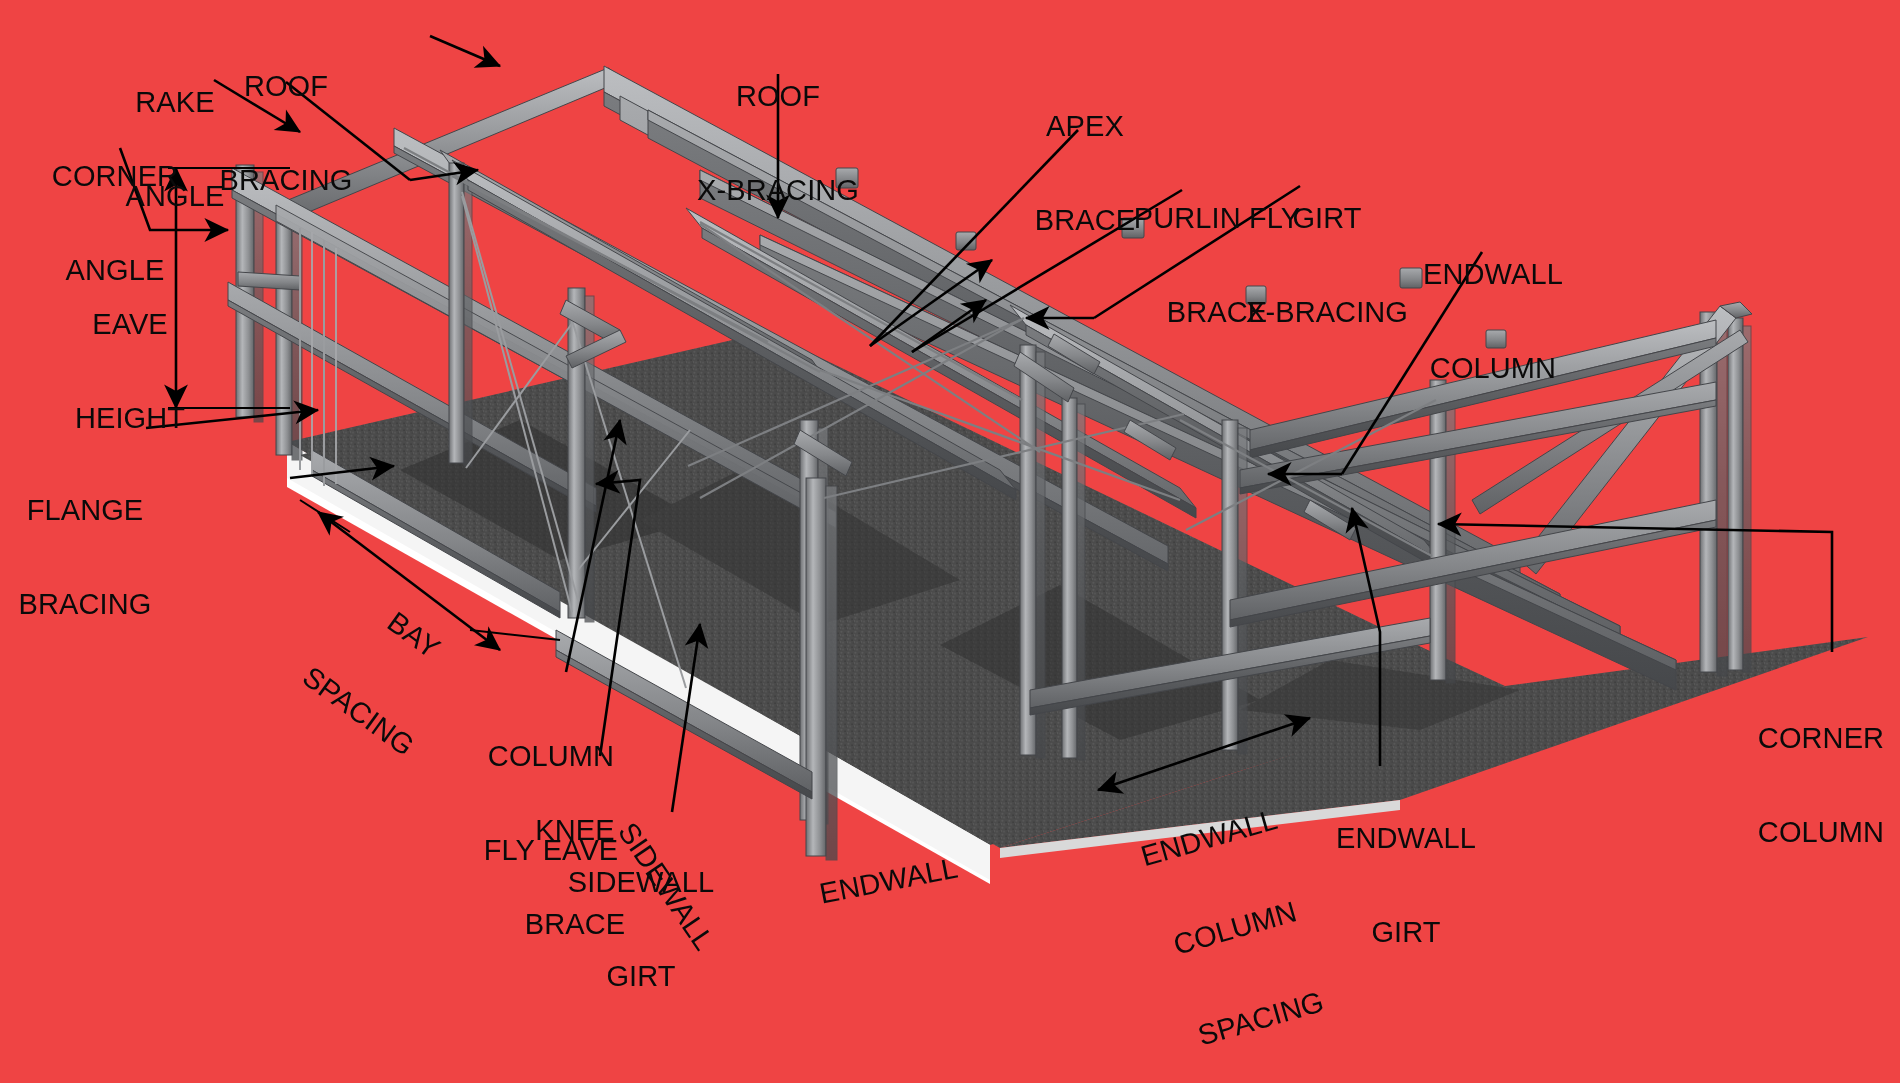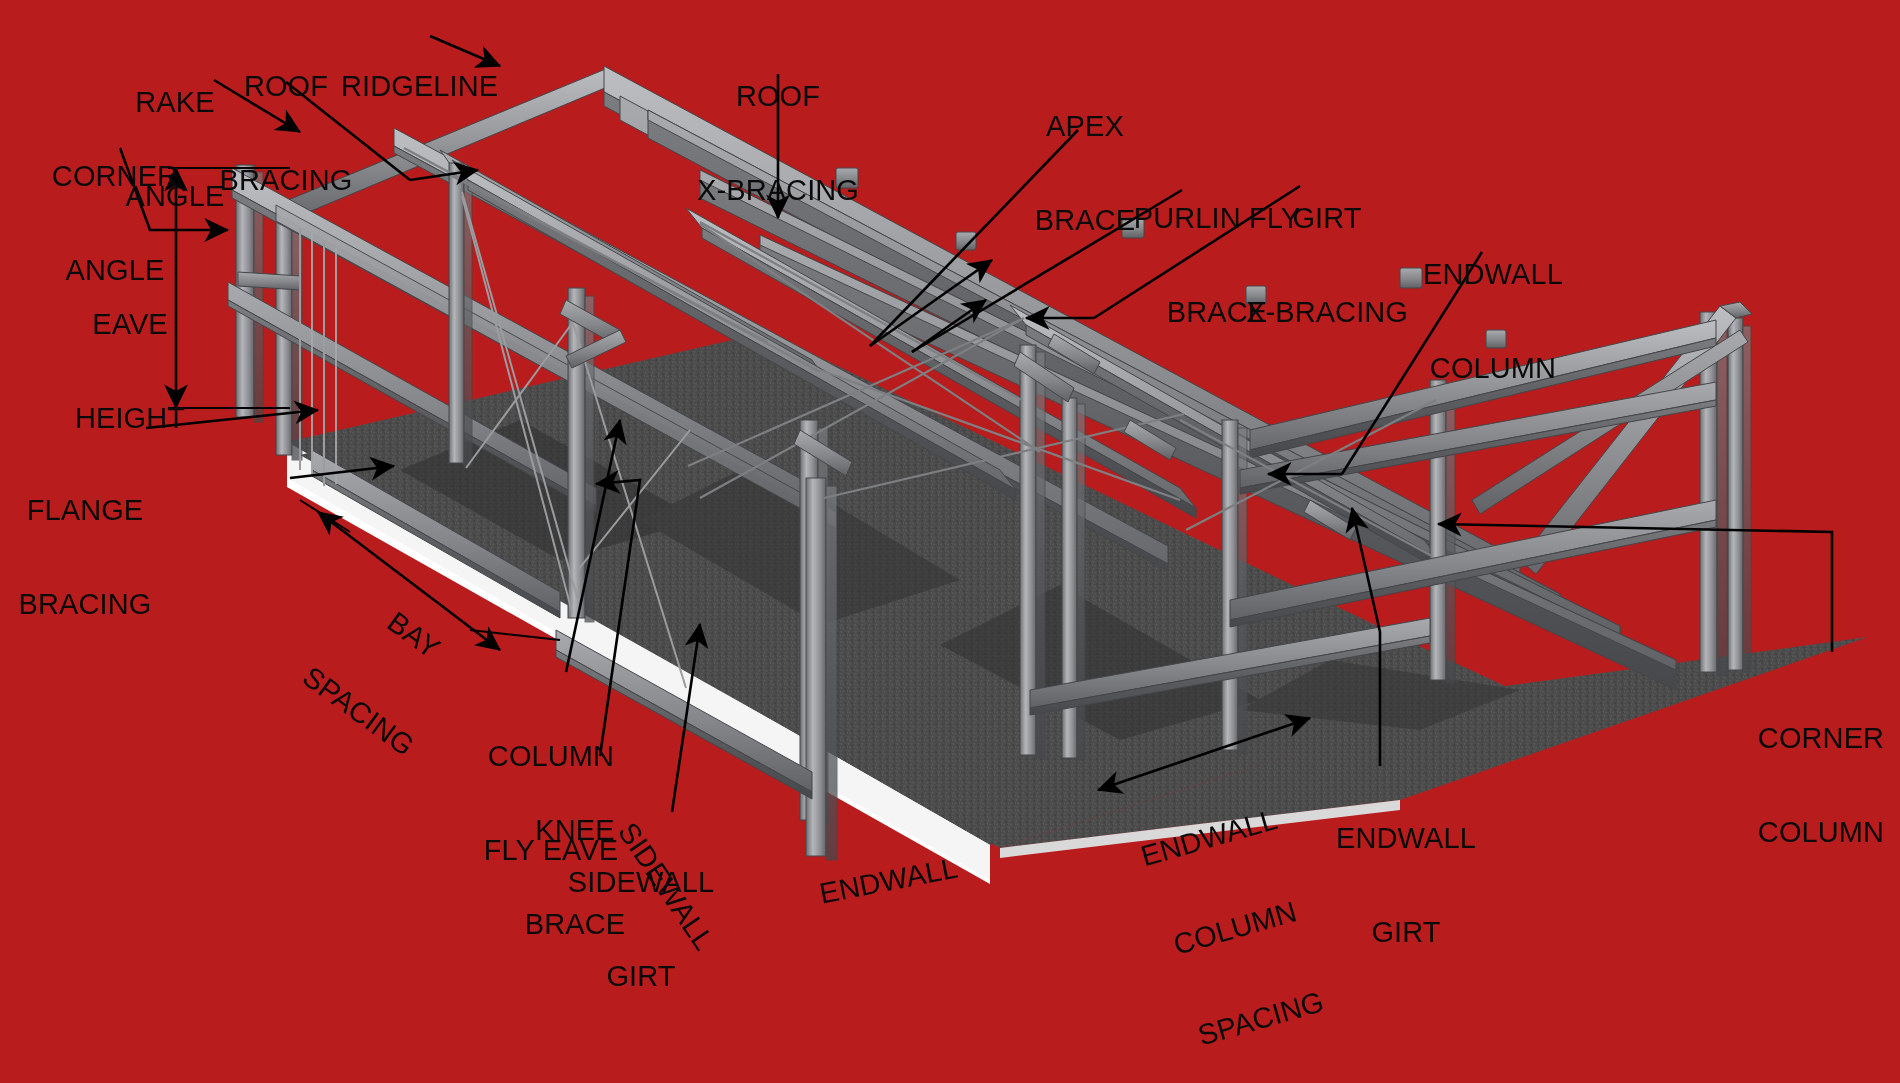--- a/index.html
+++ b/index.html
@@ -1,21 +1,21 @@
 <!DOCTYPE html>
 <html><head>
 <meta charset="utf-8">
 <title>Steel Building Frame Terminology Diagram</title>
 <style>
   html,body{margin:0;padding:0;background:#ffffff;}
   body{
     font-family:"Liberation Sans", sans-serif;
     width:1900px;height:1083px;overflow:hidden;position:relative;
   }
-  #stage{position:relative;width:1900px;height:1083px;background:#b91c1c;}
+  #stage{position:relative;width:1900px;height:1083px;background:#ef4444;}
   #scene{position:absolute;left:0;top:0;width:1900px;height:1083px;}
   .lbl{
     position:absolute;
     font-family:"Liberation Sans", sans-serif;
     font-size:29px;
     line-height:1.08;
     color:#0a0a0a;
     white-space:pre;
     letter-spacing:0.1px;
     font-weight:400;
@@ -333,23 +333,20 @@
   <div class="lbl c" style="left:110px;top:24px;width:130px;">
     <div>RAKE</div>
     <div>ANGLE</div>
   </div>
 
   <div class="lbl c" style="left:216px;top:8px;width:140px;">
     <div>ROOF</div>
     <div>BRACING</div>
   </div>
 
-  <div class="lbl l" style="left:341px;top:8px;">
-    <div>RIDGELINE</div>
-  </div>
 
   <div class="lbl c" style="left:668px;top:18px;width:220px;">
     <div>ROOF</div>
     <div>X-BRACING</div>
   </div>
 
   <div class="lbl c" style="left:40px;top:98px;width:150px;">
     <div>CORNER</div>
     <div>ANGLE</div>
   </div>

